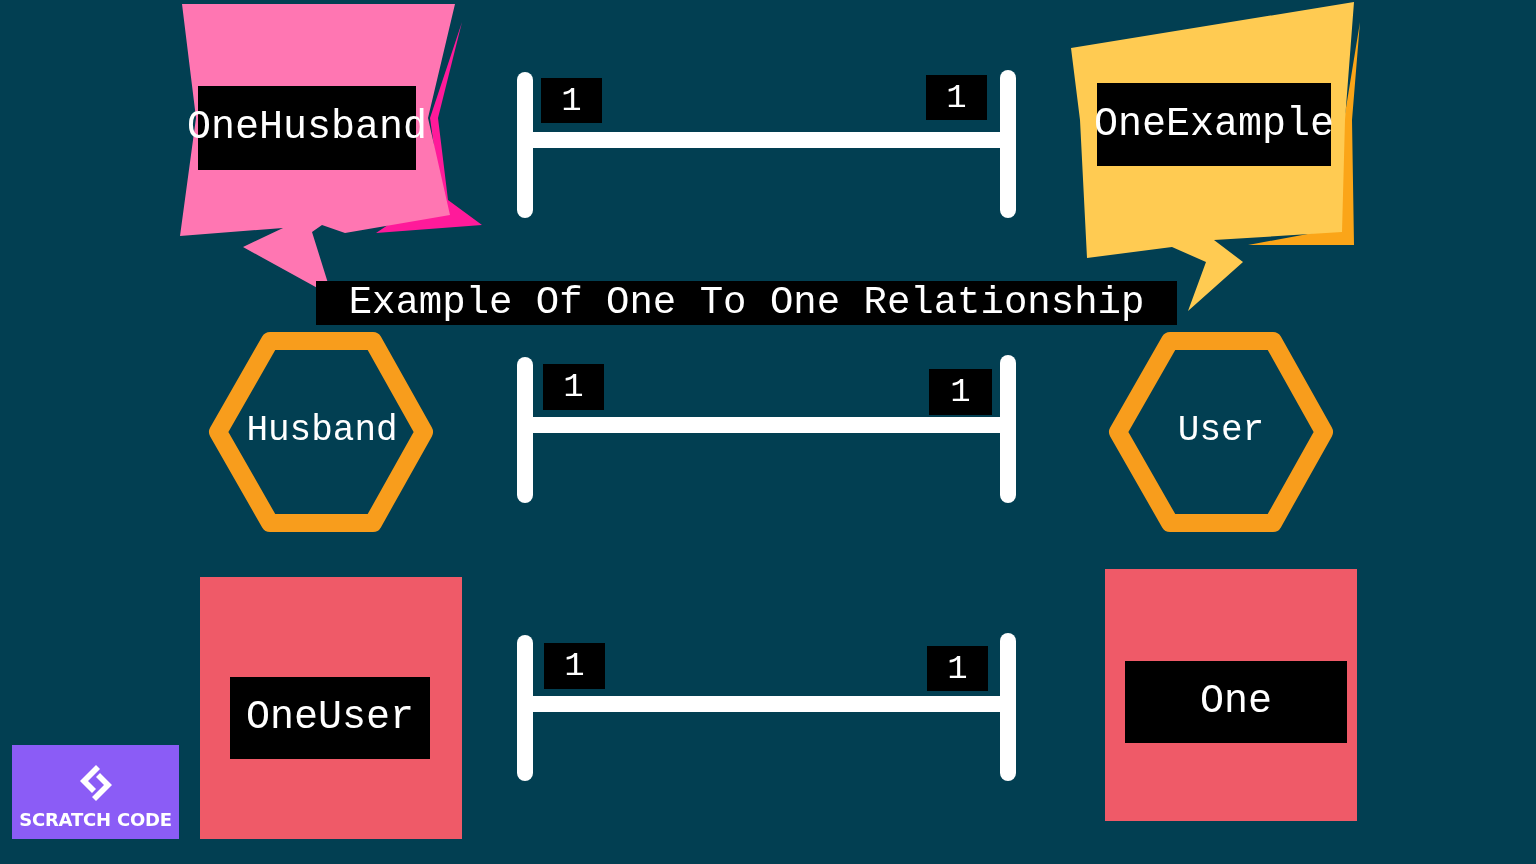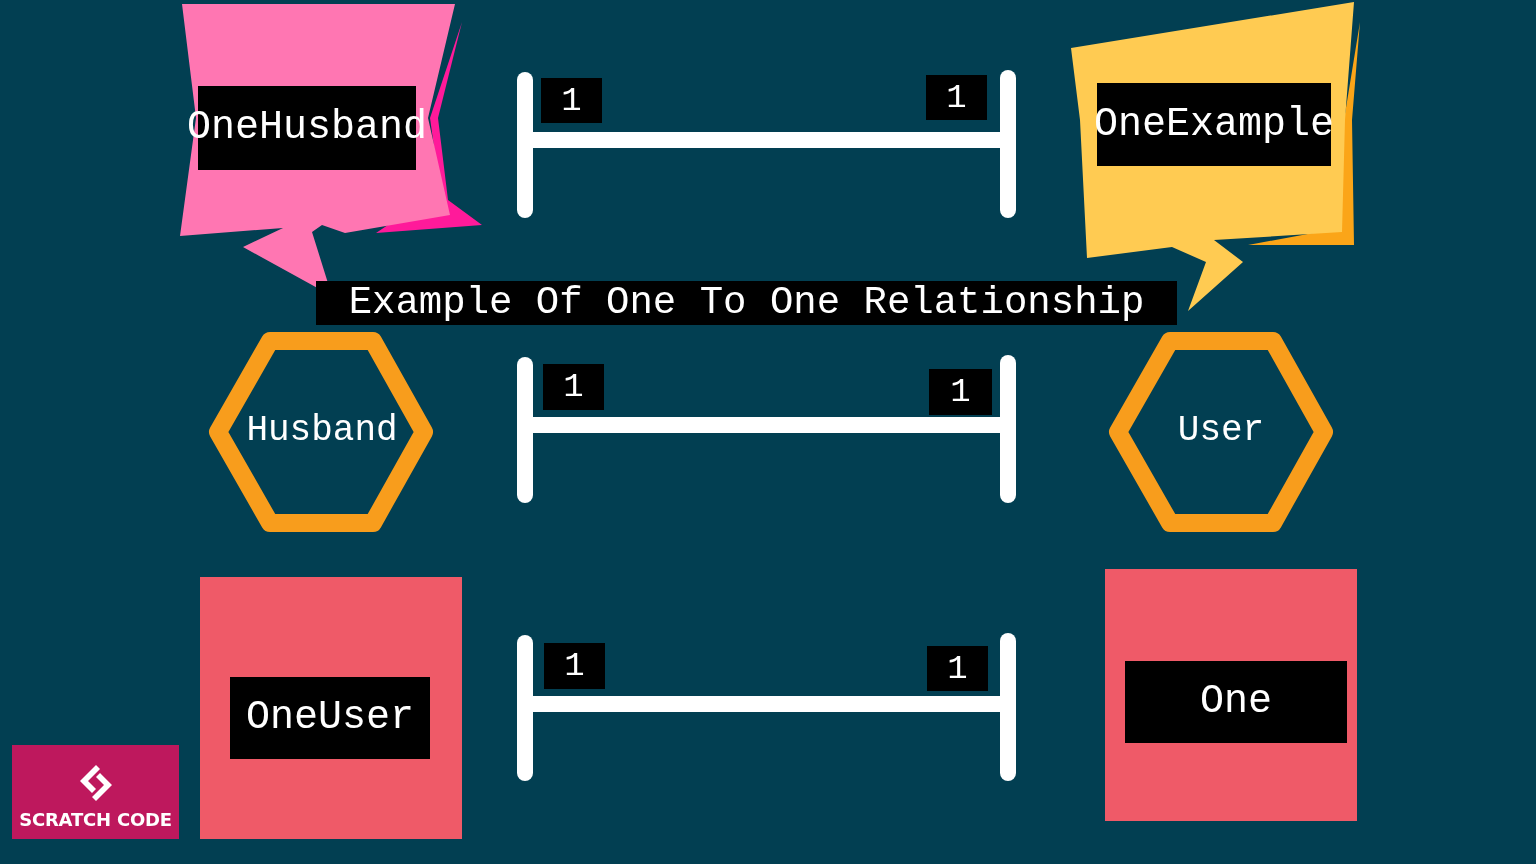--- a/index.html
+++ b/index.html
@@ -24,21 +24,21 @@
   .hex-text {
     position: absolute; color: #fff; font-size: 36px;
     display: flex; align-items: center; justify-content: center;
   }
   .title-bar {
     position: absolute; left: 316px; top: 281px; width: 861px; height: 44px;
     background: #000; color: #fff; font-size: 39px;
     display: flex; align-items: center; justify-content: center;
   }
   .logo {
-    position: absolute; left: 12px; top: 745px; width: 167px; height: 94px; background: #be185d;
+    position: absolute; left: 12px; top: 745px; width: 167px; height: 94px; background: #8b5cf6;
     color: #fff;
   }
   .logo-text {
     position: absolute; left: 0; right: 0; bottom: 9px; text-align: center;
     font-family: "DejaVu Sans", sans-serif; font-weight: bold; font-size: 18px; letter-spacing: -0.2px;
   }
 </style>
 </head>
 <body>
 

